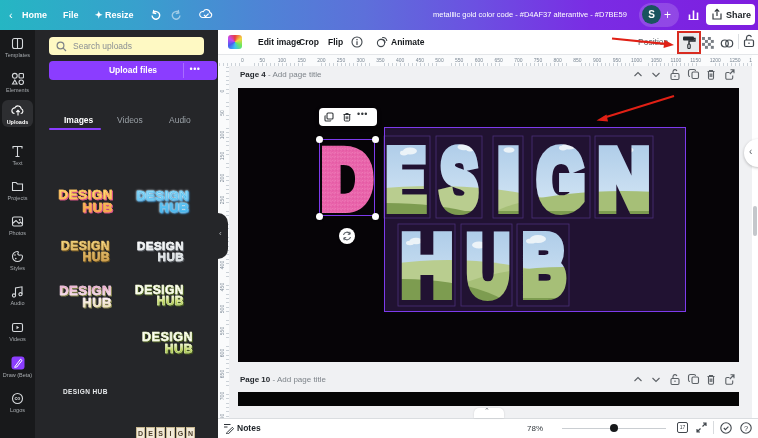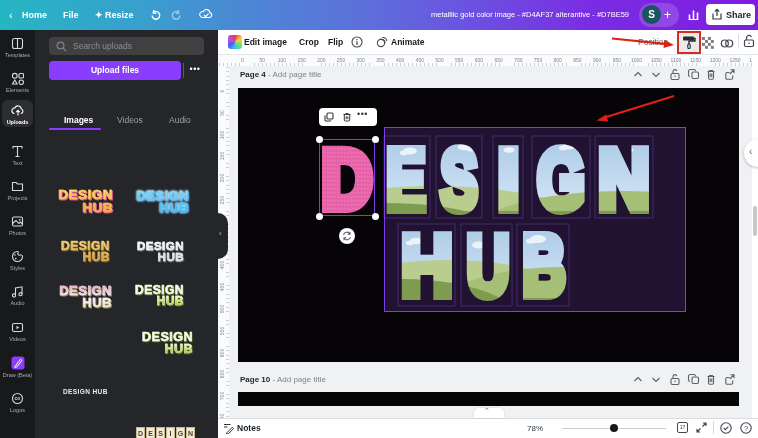--- a/index.html
+++ b/index.html
@@ -16,23 +16,23 @@
 
 #rail { position:absolute; left:0; top:30px; width:35px; height:408px; background:#18191b; }
 .rit { position:absolute; left:2px; width:31px; text-align:center; color:#b4b8bc; }
 .rit .ric { height:14px; display:flex; align-items:center; justify-content:center; }
 .rit .rlb { font-size:5.5px; margin-top:2px; color:#a7abaf; }
 .rit.active { background:#2d2e31; border-radius:6px; }
 .rit.active .rlb { color:#fff; font-weight:bold; }
 
 
 #panel { position:absolute; left:35px; top:30px; width:183px; height:408px; background:#252629; }
-#searchbox { position:absolute; left:14px; top:7px; width:155px; height:18px; background:#404040; border-radius:4px;
+#searchbox { position:absolute; left:14px; top:7px; width:155px; height:18px; background:#fef9c3; border-radius:4px;
   color:#8a8f94; font-size:8.5px; line-height:18px; padding-left:24px; }
-#upbtn { position:absolute; left:14px; top:31px; width:132px; height:19px; background:#8b3dff; border-radius:4px;
+#upbtn { position:absolute; left:14px; top:31px; width:168px; height:19px; background:#8b3dff; border-radius:4px;
   color:#fff; font-size:8.5px; font-weight:bold; text-align:center; line-height:19px; }
 #recbtn { position:absolute; left:14px; top:56px; width:155px; height:19px; background:#303134; border-radius:4px;
   color:#fff; font-size:8.5px; font-weight:bold; text-align:center; line-height:19px; }
 .tab { position:absolute; top:85px; font-size:8.5px; color:#9aa0a6; }
 .thumb { position:absolute; font-weight:bold; text-align:right; line-height:0.95; letter-spacing:0.5px;
   -webkit-background-clip:text; background-clip:text; color:transparent; }
 
 
 #toolbar { position:absolute; left:218px; top:30px; width:540px; height:25px; background:#fff; border-bottom:1px solid #e4e6e9; }
 .tbtxt { position:absolute; top:0; height:24px; line-height:24px; font-size:8.5px; color:#16191d; font-weight:bold; }
@@ -77,21 +77,21 @@
         <path d="M4.8 1 L4.2 4 L7.2 4.6" fill="none" stroke="#fff" stroke-width="1.3"></path>
       </svg>
     <svg class="abs" style="left:171px; top:9px; opacity:.5;" width="12" height="12" viewBox="0 0 12 12">
         <path d="M8.9 6.4 a3.8 3.8 0 1 1 -1.1 -2.7" fill="none" stroke="#fff" stroke-width="1.4"></path>
         <path d="M7.2 1 L7.8 4 L4.8 4.6" fill="none" stroke="#fff" stroke-width="1.3"></path>
       </svg>
     <svg class="abs" style="left:199px; top:8px;" width="14" height="14" viewBox="0 0 14 14">
         <path d="M4 9.5 a3 3 0 1 1 0.4 -5.9 a3.4 3.4 0 0 1 6.5 1 a2.5 2.5 0 0 1 -0.7 4.9 z" fill="none" stroke="#fff" stroke-width="1.1"></path>
         <path d="M5 7 l1.6 1.6 L9.6 5.6" fill="none" stroke="#fff" stroke-width="1.2"></path>
       </svg>
-    <span class="it" style="left:430px; width:200px; text-align:center; font-weight:500; font-size:7.5px; white-space:nowrap;">metalllic gold color image - #D4AF37 alterantive - #D7BE59</span>
+    <span class="it" style="left:430px; width:200px; text-align:center; font-weight:500; font-size:7.5px; white-space:nowrap;">metalllic gold color code - #D4AF37 alterantive - #D7BE59</span>
     <div class="abs" style="left:639px; top:3px; width:40px; height:24px; background:rgba(255,255,255,0.16); border-radius:12px;"></div>
     <div class="abs" style="left:642px; top:5px; width:19px; height:19px; border-radius:50%; background:#1a545f; color:#fff; font-size:10px; font-weight:bold; text-align:center; line-height:19px;">S</div>
     <span class="it" style="left:664px; font-size:12px; font-weight:normal;">+</span>
     <svg class="abs" style="left:687px; top:8px;" width="13" height="13" viewBox="0 0 13 13">
         <path d="M2.5 11 V6.5 M6.5 11 V2.5 M10.5 11 V4.5" stroke="#fff" stroke-width="1.6" fill="none"></path>
         <path d="M1.5 11.5 H11.5" stroke="#fff" stroke-width="1" fill="none"></path>
       </svg>
     <div class="abs" style="left:706px; top:4px; width:49px; height:21px; background:#fff; border-radius:4px;"></div>
     <svg class="abs" style="left:711px; top:8px;" width="12" height="13" viewBox="0 0 12 13">
         <path d="M2 5.5 V11 H10 V5.5" fill="none" stroke="#343a40" stroke-width="1.2"></path>
@@ -237,21 +237,21 @@
       <span style="width:9px;height:13px;background:#f2ead8;border:1px solid #c8b890;color:#4a3c28;font-size:7px;font-weight:bold;text-align:center;line-height:12px;">E</span>
       <span style="width:9px;height:13px;background:#f2ead8;border:1px solid #c8b890;color:#4a3c28;font-size:7px;font-weight:bold;text-align:center;line-height:12px;">S</span>
       <span style="width:9px;height:13px;background:#f2ead8;border:1px solid #c8b890;color:#4a3c28;font-size:7px;font-weight:bold;text-align:center;line-height:12px;">I</span>
       <span style="width:9px;height:13px;background:#f2ead8;border:1px solid #c8b890;color:#4a3c28;font-size:7px;font-weight:bold;text-align:center;line-height:12px;">G</span>
       <span style="width:9px;height:13px;background:#f2ead8;border:1px solid #c8b890;color:#4a3c28;font-size:7px;font-weight:bold;text-align:center;line-height:12px;">N</span>
     </div>
   </div>
 
   <div id="toolbar"></div>
   <div class="abs" style="left:228px; top:35px; width:14px; height:14px; border-radius:3px; background:conic-gradient(from 0deg,#e83e3e,#f5d442,#6ce85a,#39c5f0,#4a5cf0,#c84af0,#e83e3e);"></div>
-  <span class="tbtxt" style="left:244px; top:30px;text-align:center;">Edit image</span>
+  <span class="tbtxt" style="left:258px; top:30px;text-align:center;">Edit image</span>
   <span class="tbtxt" style="left:299px; top:30px;">Crop</span>
   <span class="tbtxt" style="left:328px; top:30px;">Flip</span>
   <svg class="abs" style="left:351px; top:36px;" width="12" height="12" viewBox="0 0 12 12">
       <circle cx="6" cy="6" r="5" fill="none" stroke="#41474d" stroke-width="1.1"></circle>
       <path d="M6 5.2 V9 M6 3 V4.2" stroke="#41474d" stroke-width="1.2"></path>
     </svg>
   <svg class="abs" style="left:376px; top:36px;" width="13" height="12" viewBox="0 0 13 12">
       <circle cx="5" cy="7" r="3.6" fill="none" stroke="#41474d" stroke-width="1.1"></circle>
       <path d="M4.2 3.5 a3.6 3.6 0 0 1 5 3.2 M6.2 1.6 a3.6 3.6 0 0 1 4.6 3.4" fill="none" stroke="#41474d" stroke-width="1.1"></path>
     </svg>

